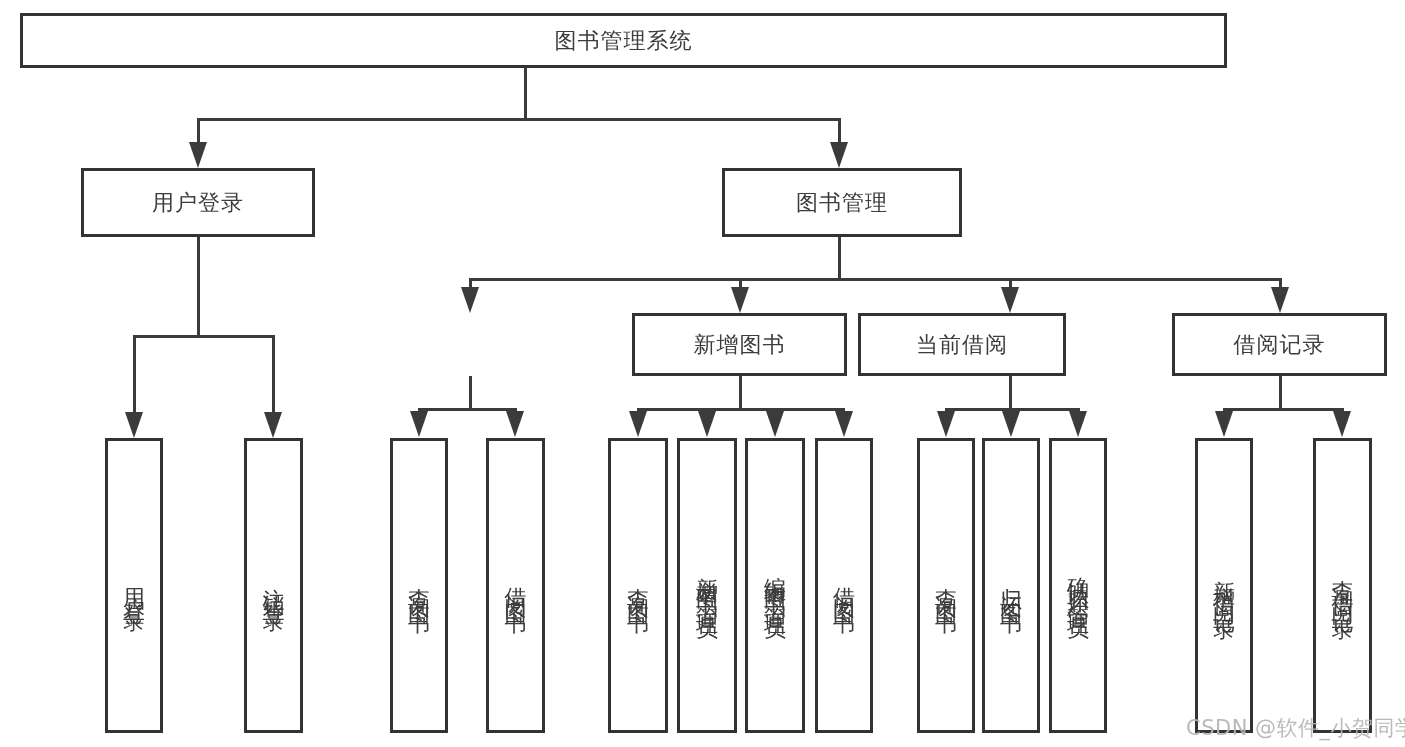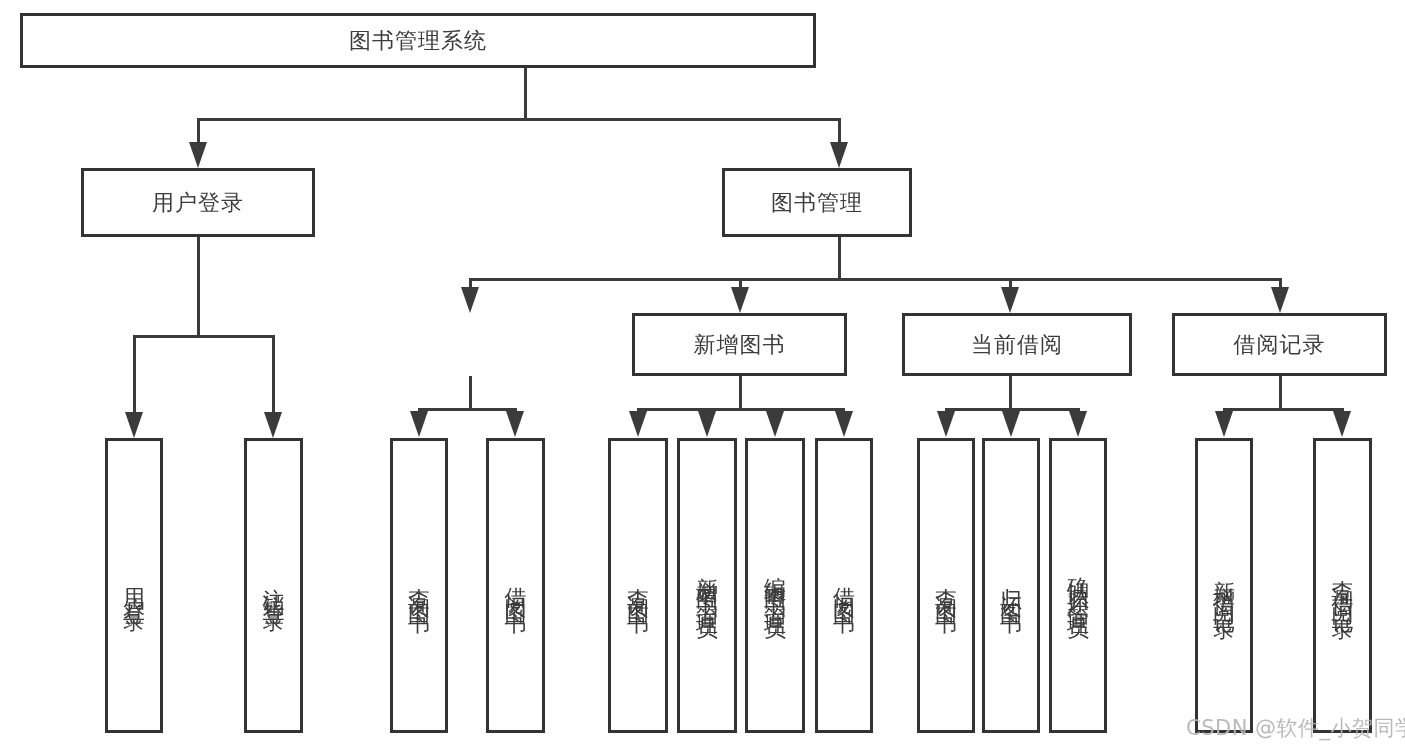--- a/index.html
+++ b/index.html
@@ -74,35 +74,35 @@
   <div class="hline" style="left:945px;top:408px;width:135px;"></div>
   <div class="arrow" style="left:937px;top:411px;"></div>
   <div class="arrow" style="left:1002px;top:411px;"></div>
   <div class="arrow" style="left:1069px;top:411px;"></div>
 
   <div class="vline" style="left:1279px;top:376px;height:35px;"></div>
   <div class="hline" style="left:1223px;top:408px;width:121px;"></div>
   <div class="arrow" style="left:1215px;top:411px;"></div>
   <div class="arrow" style="left:1333px;top:411px;"></div>
 
-  <div class="box" style="left:20px;top:13px;width:796px;height:55px;">
+  <div class="box" style="left:20px;top:13px;width:1207px;height:55px;">
     <span class="hlabel">图书管理系统</span>
   </div>
 
   <div class="box" style="left:81px;top:168px;width:234px;height:69px;">
     <span class="hlabel">用户登录</span>
   </div>
-  <div class="box" style="left:722px;top:168px;width:190px;height:69px;">
+  <div class="box" style="left:722px;top:168px;width:240px;height:69px;">
     <span class="hlabel">图书管理</span>
   </div>
 
   <div class="box" style="left:632px;top:313px;width:215px;height:63px;">
     <span class="hlabel">新增图书</span>
   </div>
-  <div class="box" style="left:902px;top:313px;width:230px;height:63px;">
+  <div class="box" style="left:858px;top:313px;width:208px;height:63px;">
     <span class="hlabel">当前借阅</span>
   </div>
   <div class="box" style="left:1172px;top:313px;width:215px;height:63px;">
     <span class="hlabel">借阅记录</span>
   </div>
 
   <div class="box" style="left:105px;top:438px;width:58px;height:295px;">
     <span class="vlabel">用户登录</span>
   </div>
   <div class="box" style="left:244px;top:438px;width:59px;height:295px;">

